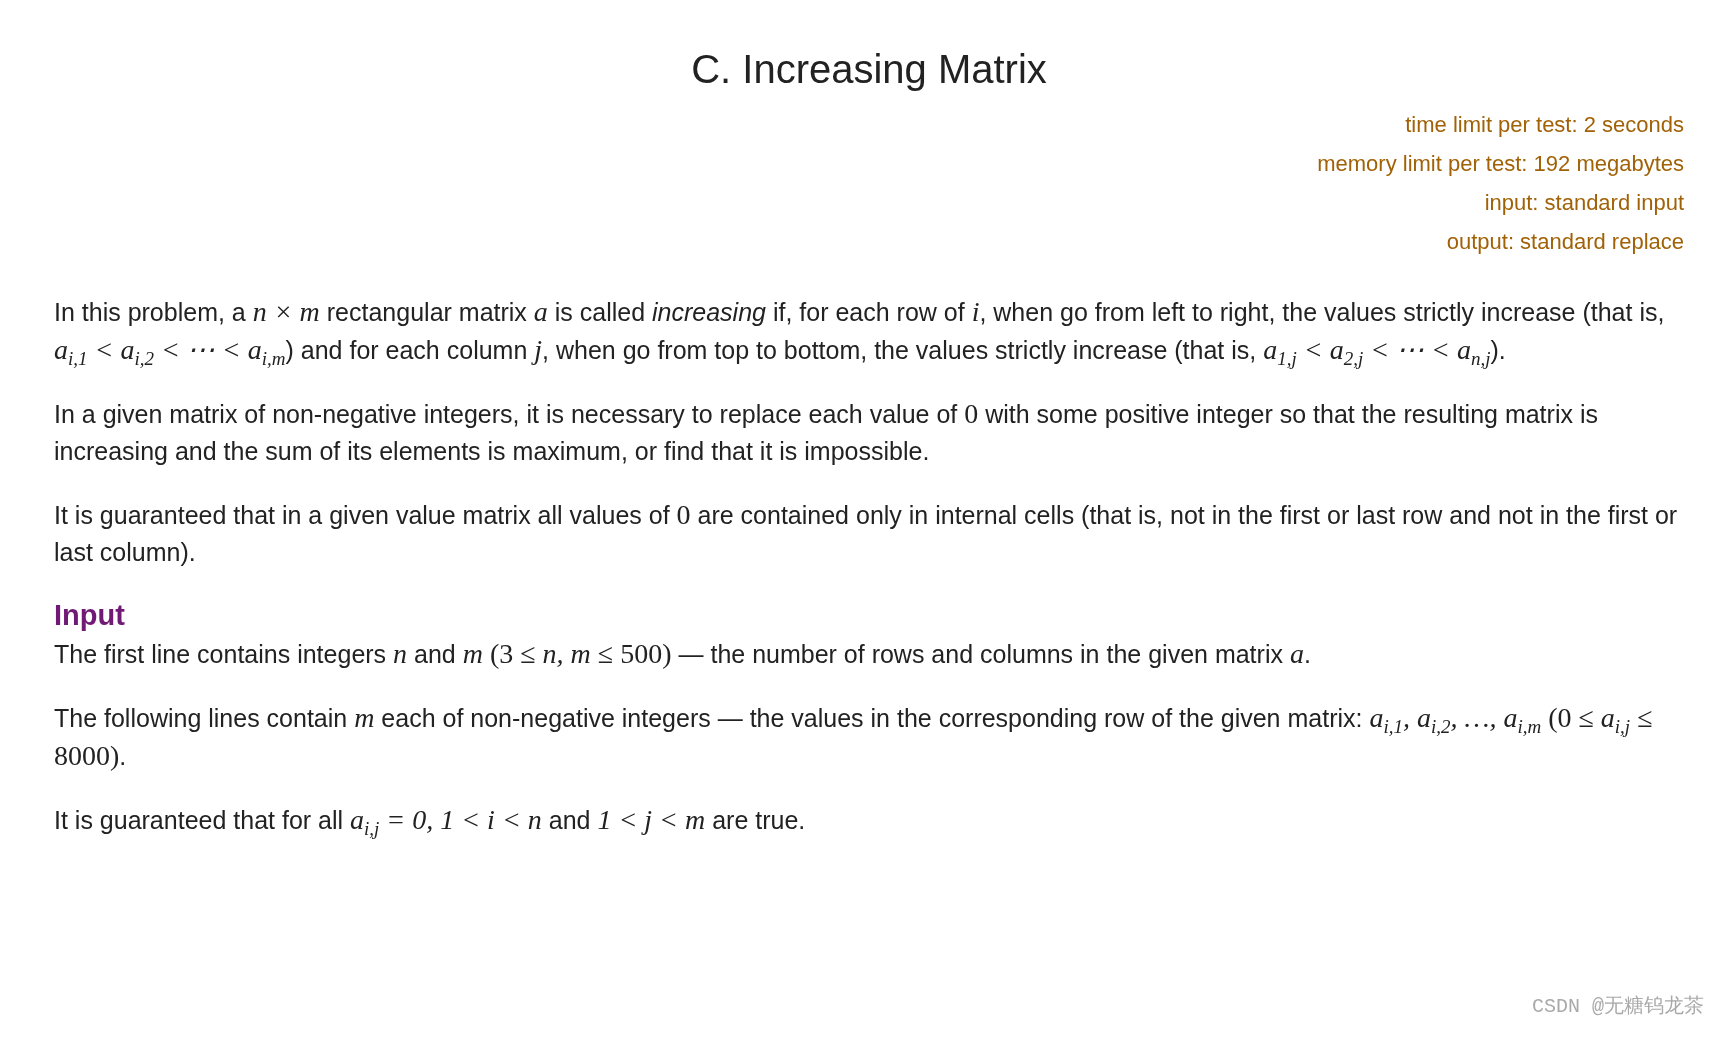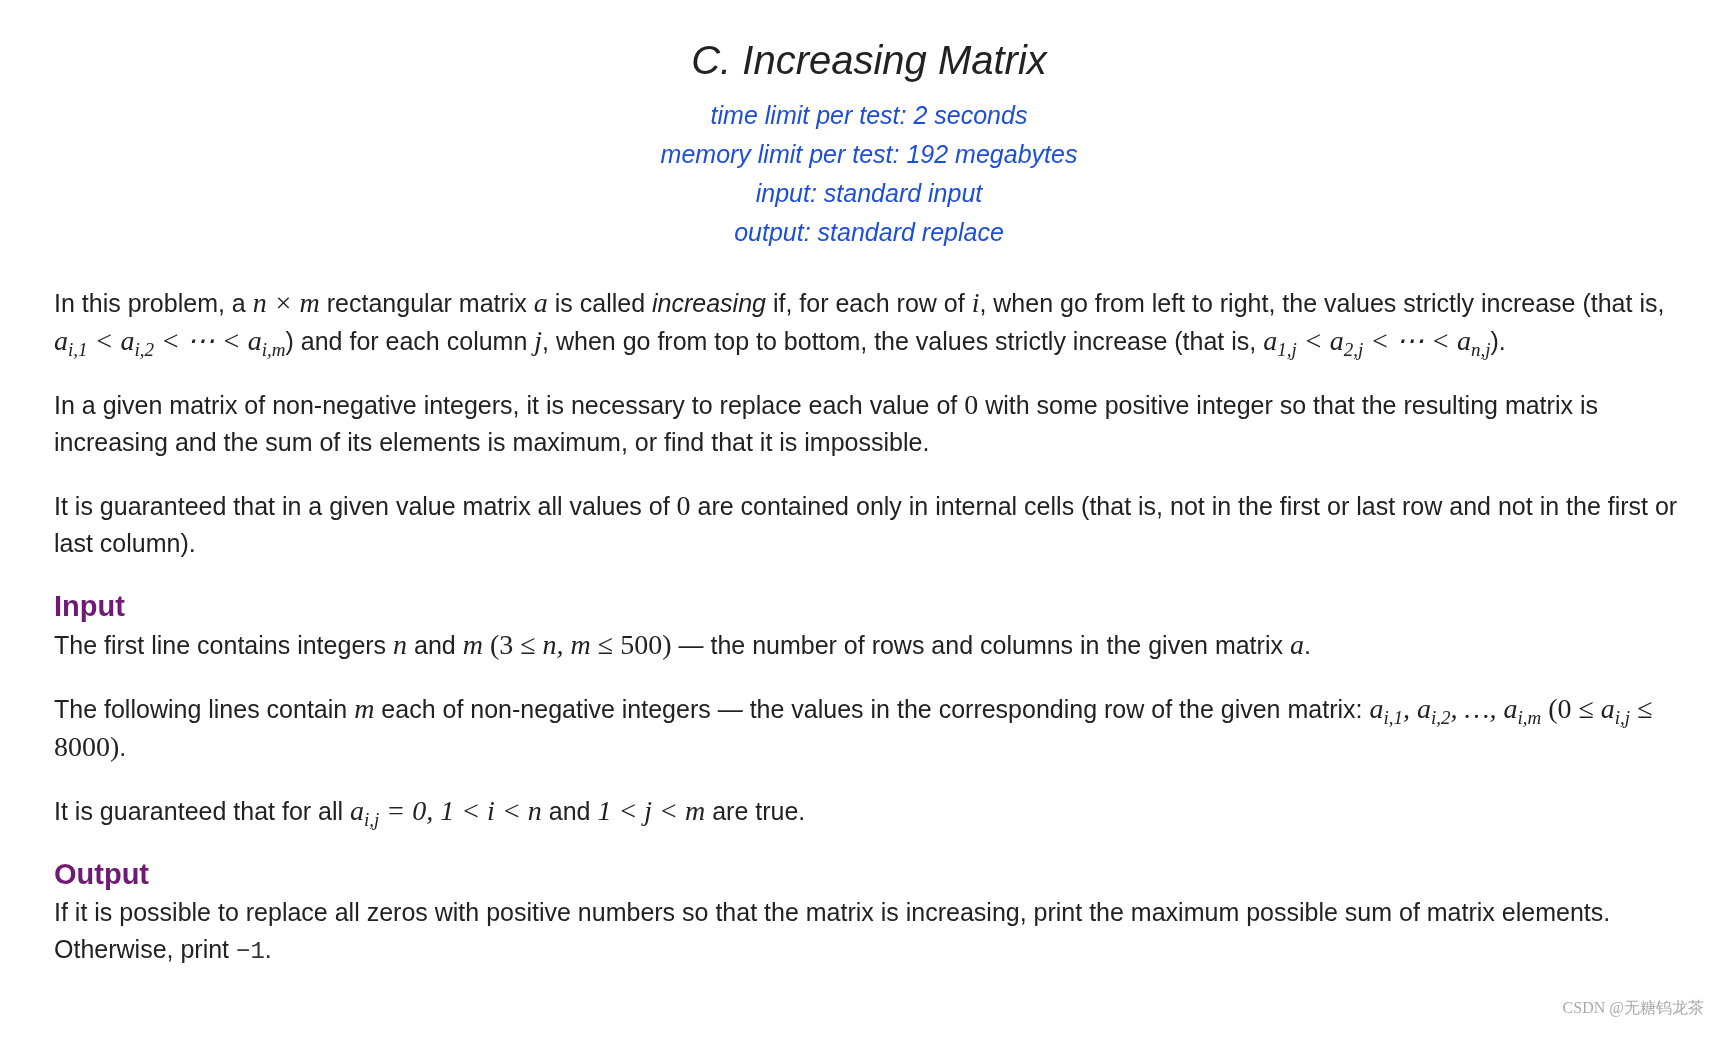--- a/index.html
+++ b/index.html
@@ -17,34 +17,34 @@
     }
     .problem {
       position: absolute;
       left: 54px;
       top: 0;
       width: 1630px;
     }
     .header {
       text-align: center;
       width: 1630px;
-      padding-top: 36px;
-      font-style: italic;
+      padding-top: 45px;
     }
     .title {
       font-size: 40px;
       line-height: 48px;
       margin: 0 0 12px 0;
       font-weight: normal;
       color: #222;
     }
     .limit {
-      font-size: 25px;
+      font-size: 22px;
       line-height: 39px;
-      color: #1d4ed8;
+      color: #a16207;
+      text-align: right;
     }
     .statement {
       margin-top: 32px;
     }
     p {
       font-size: 25px;
       line-height: 37px;
       margin: 0 0 26px 0;
       color: #222;
     }
@@ -73,23 +73,23 @@
     }
     .mono {
       font-family: "Liberation Mono", monospace;
       font-size: 24px;
       color: #333;
     }
     .watermark {
       position: absolute;
       right: 8px;
       bottom: 22px;
-      font-size: 16px;
+      font-size: 20px;
       color: #a9a9a9;
-      font-family: Liberation Serif, serif;
+      font-family: Liberation Mono, monospace;
     }
   </style>
 </head>
 <body>
 
 <div class="problem">
   <div class="header">
     <div class="title">C. Increasing Matrix</div>
     <div class="limit">time limit per test: 2 seconds</div>
     <div class="limit">memory limit per test: 192 megabytes</div>
@@ -107,19 +107,15 @@
 
   <div class="input-spec">
     <div class="section-title">Input</div>
     <p><span>The first line contains integers </span><span class="m">n</span><span> and </span><span class="m">m</span><span class="mn"> (3 ≤ </span><span class="m">n, m</span><span class="mn"> ≤ 500)</span><span> — the number of rows and columns in the given matrix </span><span class="m">a</span><span>.</span></p>
 
     <p><span>The following lines contain </span><span class="m">m</span><span> each of non-negative integers — the values in the corresponding row of the given matrix: </span><span class="m"><span>a</span><sub>i,1</sub><span>, a</span><sub>i,2</sub><span>, …, a</span><sub>i,m</sub></span><span class="mn"> (0 ≤ </span><span class="m"><span>a</span><sub>i,j</sub></span><span class="mn"> ≤ 8000)</span><span>.</span></p>
 
     <p><span>It is guaranteed that for all </span><span class="m"><span>a</span><sub>i,j</sub></span><span class="m"> = 0, 1 &lt; i &lt; n</span><span> and </span><span class="m">1 &lt; j &lt; m</span><span> are true.</span></p>
   </div>
 
-  <div class="output-spec">
-    <div class="section-title">Output</div>
-    <p><span>If it is possible to replace all zeros with positive numbers so that the matrix is increasing, print the maximum possible sum of matrix elements. Otherwise, print </span><span class="mono">−1</span><span>.</span></p>
-  </div>
 </div>
 
 <div class="watermark">CSDN @无糖钨龙茶</div>
 
 </body></html>

